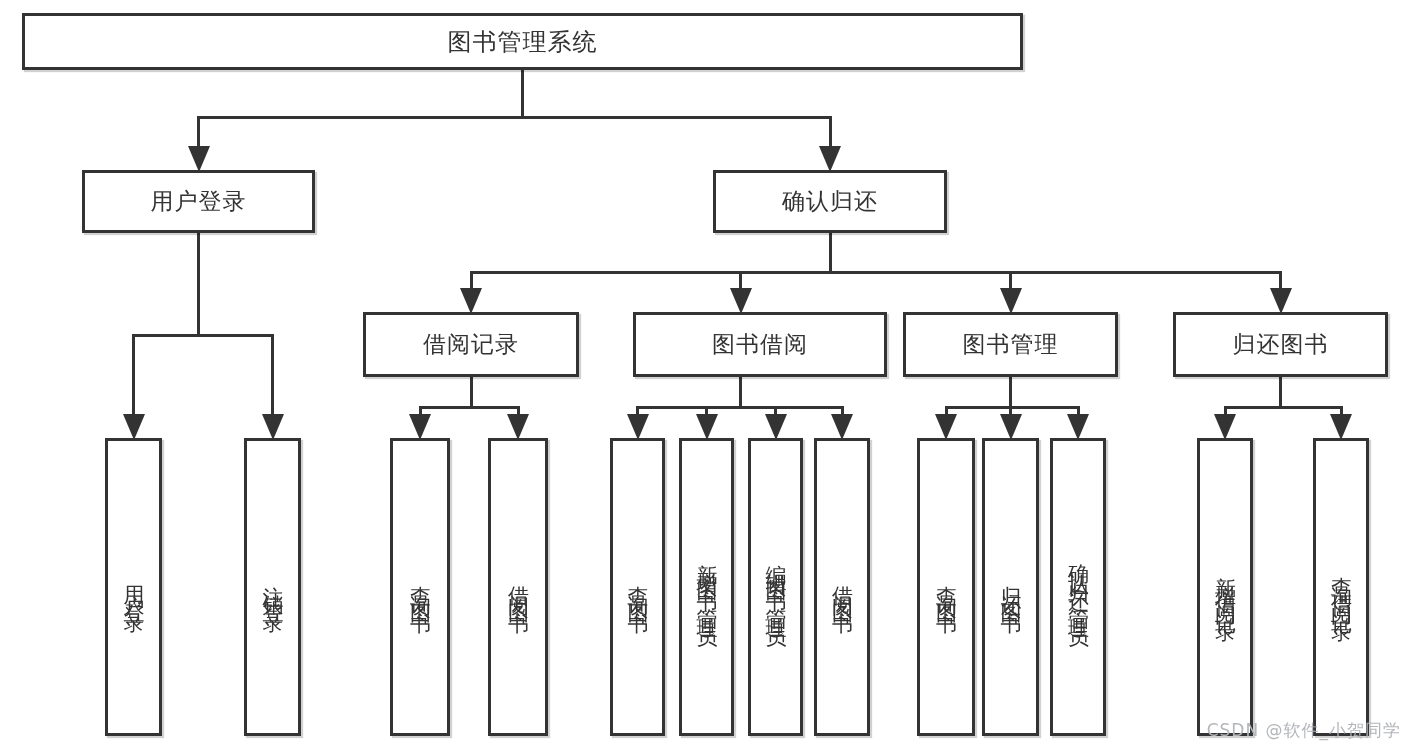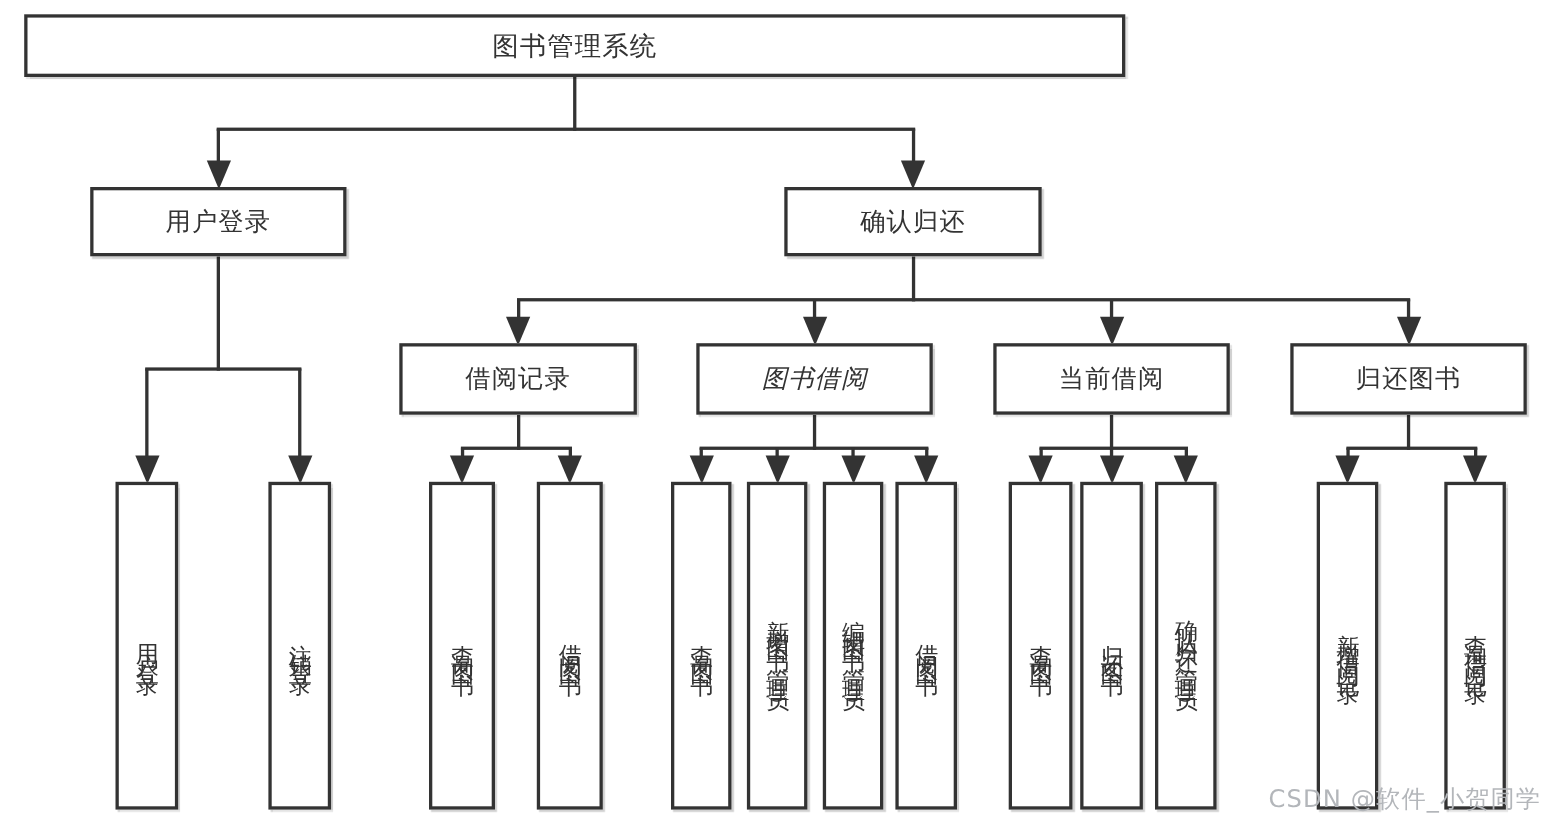--- a/index.html
+++ b/index.html
@@ -36,21 +36,21 @@
     position: absolute;
     width: 0; height: 0;
     border-left: 11px solid transparent;
     border-right: 11px solid transparent;
     border-top: 26px solid var(--line-color, #333333);
   }
   .watermark {
     position: absolute;
     right: 4px;
     bottom: 5px;
-    font-size: 22px;
+    font-size: 17px;
     letter-spacing: 1px;
     color: var(--watermark-color, #b3b6ba);
     white-space: nowrap;
   }
 </style>
 </head>
 <body>
 
 <div class="canvas" id="canvas" style="--line-color: #333333; --border-color: #333333; --box-bg: #ffffff; --text-color: #333333; --watermark-color: #b3b6ba; --bg-color: #ffffff;">
   <div id="connector-layer">
@@ -105,22 +105,22 @@
       <div class="vline" style="left: 1223.5px; top: 407px; width: 3px; height: 11px;"></div>
       <div class="arrowhead" style="left: 1214px; top: 414px; border-left-width: 11px; border-right-width: 11px; border-top-width: 26px; border-top-color: rgb(51, 51, 51);"></div>
       <div class="vline" style="left: 1339.5px; top: 407px; width: 3px; height: 11px;"></div>
       <div class="arrowhead" style="left: 1330px; top: 414px; border-left-width: 11px; border-right-width: 11px; border-top-width: 26px; border-top-color: rgb(51, 51, 51);"></div>
     </div>
   <div id="node-layer">
       <div class="node horizontal root" style="left: 22px; top: 13px; width: 1001px; height: 57px;">图书管理系统</div>
       <div class="node horizontal" style="left: 82px; top: 170px; width: 233px; height: 63px;">用户登录</div>
       <div class="node horizontal" style="left: 713px; top: 170px; width: 234px; height: 63px;">确认归还</div>
       <div class="node horizontal" style="left: 363px; top: 312px; width: 216px; height: 65px;">借阅记录</div>
-      <div class="node horizontal" style="left: 633px; top: 312px; width: 215px; height: 65px; font-style: italic;">图书借阅</div>
-      <div class="node horizontal" style="left: 903px; top: 312px; width: 215px; height: 65px;">当前借阅</div>
+      <div class="node horizontal" style="left: 633px; top: 312px; width: 254px; height: 65px;">图书借阅</div>
+      <div class="node horizontal" style="left: 903px; top: 312px; width: 215px; height: 65px;">图书管理</div>
       <div class="node horizontal" style="left: 1173px; top: 312px; width: 215px; height: 65px;">归还图书</div>
       <div class="node vertical" style="left: 105px; top: 438px; width: 57px; height: 298px;">用户登录</div>
       <div class="node vertical" style="left: 244px; top: 438px; width: 57px; height: 298px;">注销登录</div>
       <div class="node vertical" style="left: 390px; top: 438px; width: 60px; height: 298px;">查询图书</div>
       <div class="node vertical" style="left: 488px; top: 438px; width: 60px; height: 298px;">借阅图书</div>
       <div class="node vertical" style="left: 610px; top: 438px; width: 55px; height: 298px;">查询图书</div>
       <div class="node vertical" style="left: 679px; top: 438px; width: 55px; height: 298px;">新增图书（管理员）</div>
       <div class="node vertical" style="left: 748px; top: 438px; width: 55px; height: 298px;">编辑图书（管理员）</div>
       <div class="node vertical" style="left: 814px; top: 438px; width: 56px; height: 298px;">借阅图书</div>
       <div class="node vertical" style="left: 917px; top: 438px; width: 58px; height: 298px;">查询图书</div>

